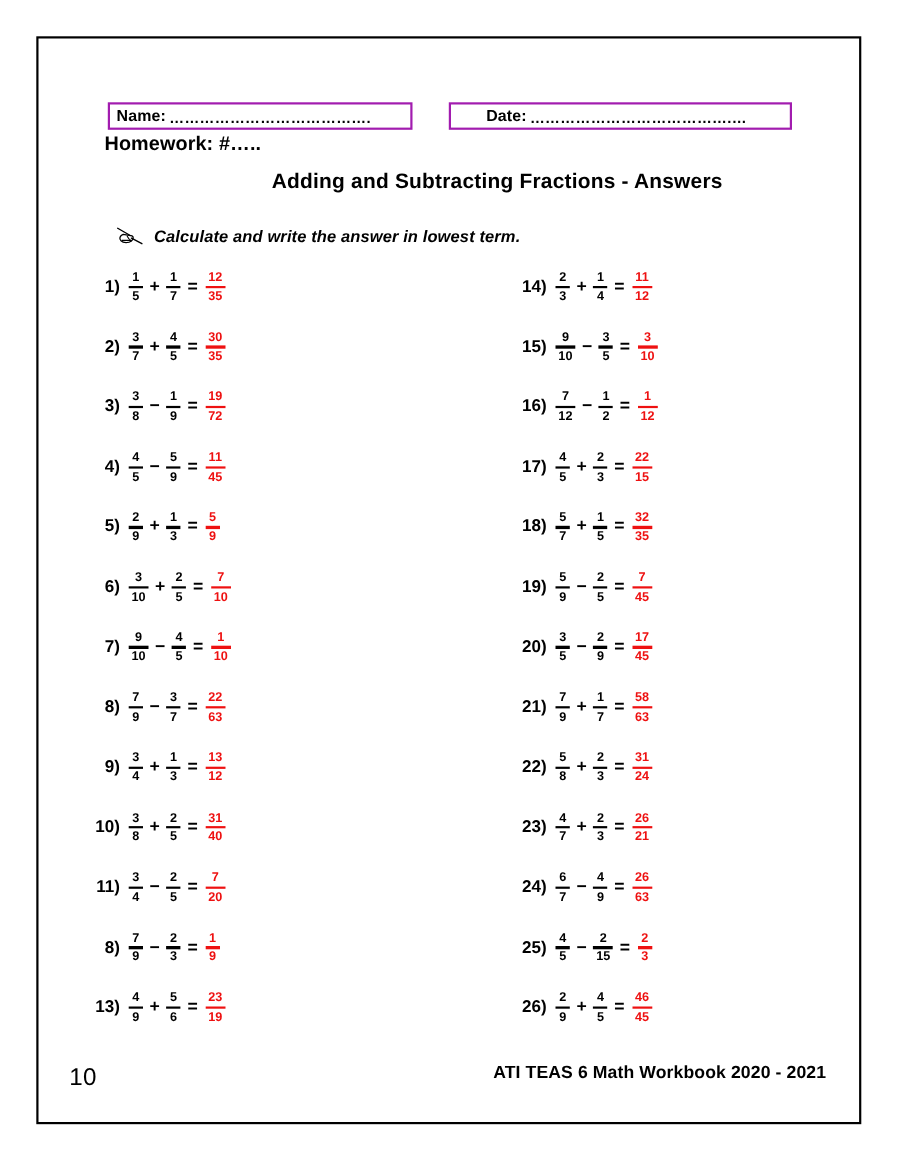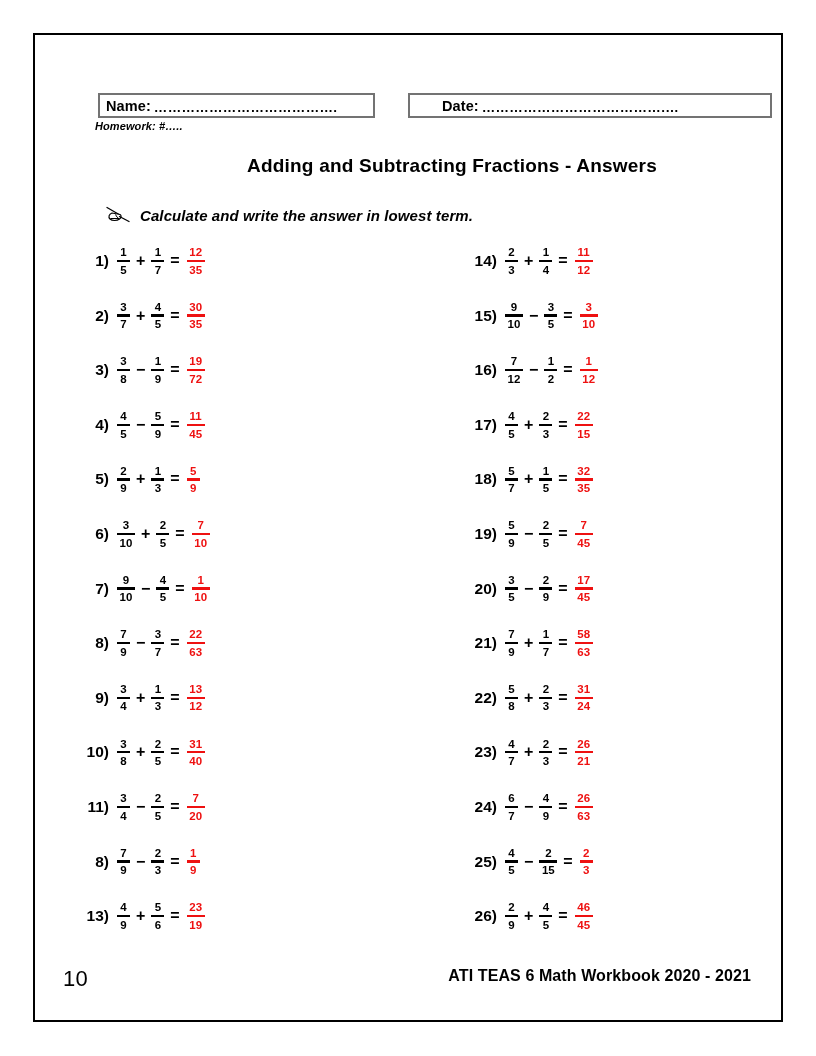--- a/index.html
+++ b/index.html
@@ -40,51 +40,50 @@
     position: absolute;
     left: 65px;
     top: 60px;
     width: 622px;
     height: 25px;
   }
   .id-box {
     position: absolute;
     top: 0;
     height: 25px;
-    border: 2px solid #737373;
+    border: 2px solid #a21caf;
     box-sizing: border-box;
     display: flex;
     align-items: center;
     padding-left: 6px;
     font-size: 14.5px;
     font-weight: bold;
     letter-spacing: 0.1px;
     white-space: nowrap;
     overflow: hidden;
   }
   .id-box.name { left: 0; width: 277px; }
-  .id-box.date { left: 310px; width: 364px; padding-left: 32px; }
+  .id-box.date { left: 310px; width: 312px; padding-left: 32px; }
   .id-label { margin-right: 3px; }
   .id-dots {
     font-weight: bold;
     letter-spacing: 0.3px;
     font-size: 13.5px;
     position: relative;
     top: 2px;
   }
 
   .homework {
     position: absolute;
     left: 62px;
     top: 87px;
-    font-size: 11px;
+    font-size: 18px;
     font-weight: bold;
     letter-spacing: 0.1px;
     white-space: nowrap;
-    font-style: italic;
   }
 
   .title {
     position: absolute;
     left: 0;
     top: 122px;
     width: 750px;
     text-align: center;
     font-size: 19px;
     font-weight: bold;

